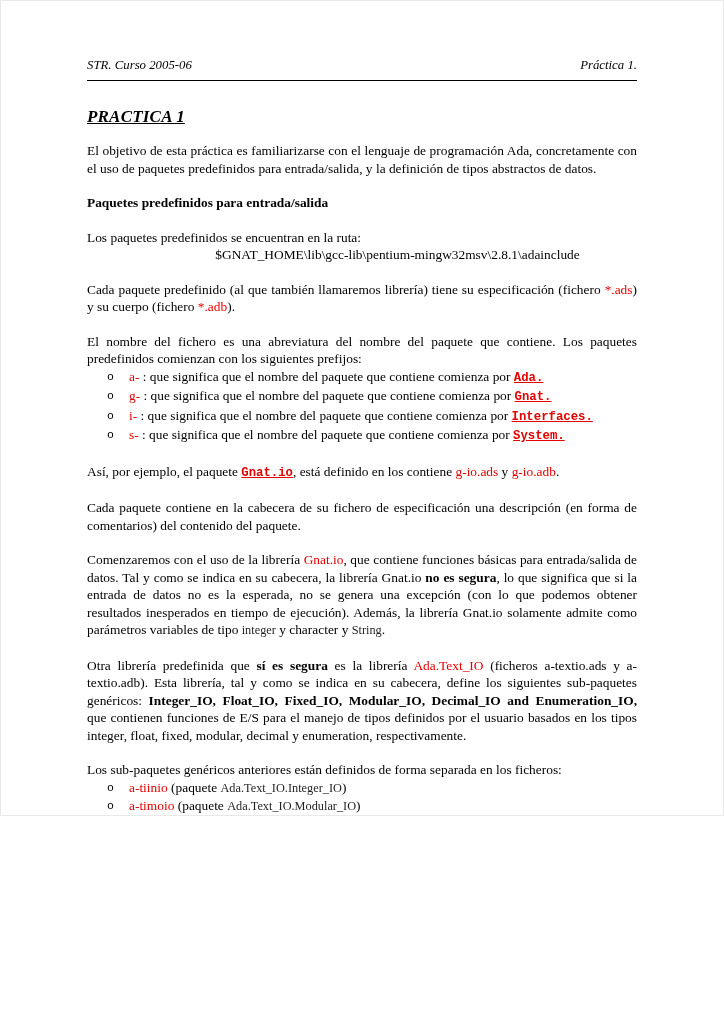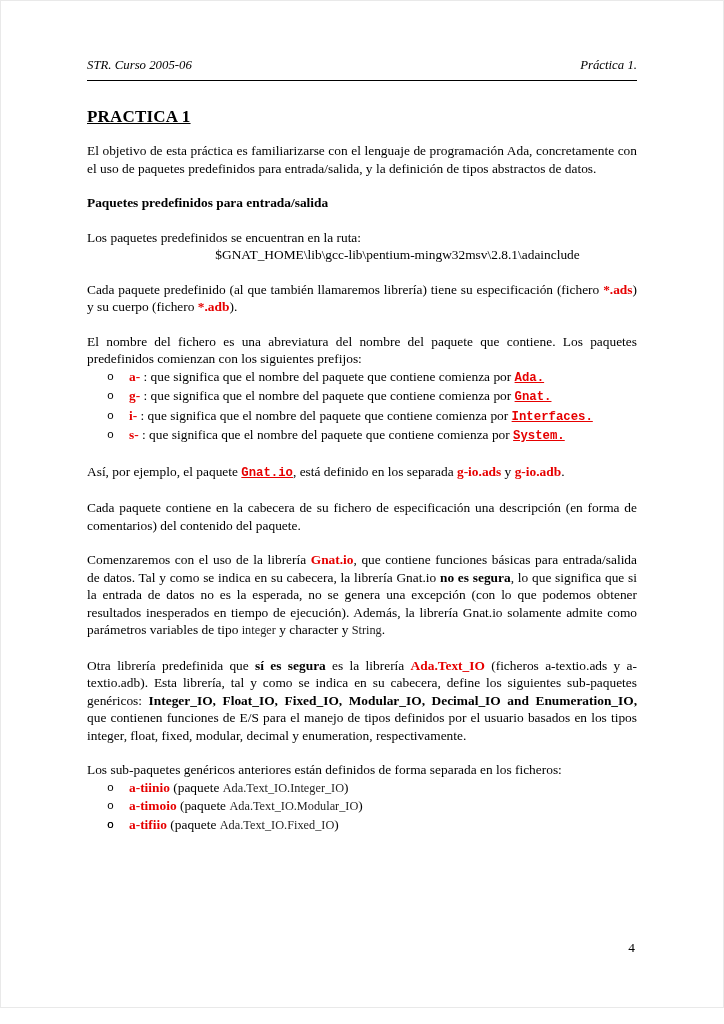--- a/index.html
+++ b/index.html
@@ -1,21 +1,21 @@
 <!DOCTYPE html>
 <html style="--accent-red: #e60000; --mono-ink: #1f1f1f;"><head>
 <meta charset="utf-8">
 <style>
   :root { --accent-red: #e60000; --mono-ink: #1f1f1f; }
   * { margin: 0; padding: 0; box-sizing: border-box; }
   html, body { background: #ffffff; }
   .page {
     position: relative;
     width: 724px;
-    height: 1008px;
+    height: 816px;
     background: #ffffff;
     border: 1px solid #e9e9e9;
     font-family: "Liberation Serif", serif;
     font-size: 13.4px;
     line-height: 17.5px;
     color: #000000;
     padding: 56px 86px 0 86px;
     overflow: hidden;
   }
   .hdr {
@@ -26,21 +26,21 @@
     border-bottom: 1.2px solid #000;
     padding-bottom: 5px;
   }
   .doc-title {
     margin-top: 27px;
     margin-bottom: 17px;
     font-size: 17px;
     font-weight: bold;
     letter-spacing: .2px;
   }
-  .doc-title span { text-decoration: underline; }
+  .doc-title span { text-decoration: underline; font-style: italic; }
   .para {
     text-align: justify;
     margin-bottom: 17px;
   }
   .h2 {
     font-weight: bold;
     margin-bottom: 17px;
   }
   .no-gap { margin-bottom: 0; }
   .path-line {
@@ -63,21 +63,21 @@
   }
   .footer-pagenum {
     position: absolute;
     right: 88px;
     top: 938px;
     font-size: 13.4px;
   }
   
   .run-n { }
   .run-b { font-weight: bold; }
-  .run-rb { color: var(--accent-red); font-weight: bold; }
+  .run-rb { color: var(--accent-red); font-weight: normal; }
   .run-rm {
     color: var(--accent-red);
     font-weight: bold;
     font-family: "Liberation Mono", monospace;
     font-size: 12.3px;
     text-decoration: underline;
   }
   .run-m {
     font-family: Liberation Serif, serif;
     font-size: 12.3px;
@@ -107,21 +107,21 @@
 
   <p class="para no-gap"><span class="run-n">El nombre del fichero es una abreviatura del nombre del paquete que contiene. Los paquetes predefinidos comienzan con los siguientes prefijos:</span></p>
 
   <ul class="blist">
     <li><span class="bullet">o</span><span><span class="run-rb">a-</span><span class="run-n"> : que significa que el nombre del paquete que contiene comienza por </span><span class="run-rm">Ada.</span></span></li>
     <li><span class="bullet">o</span><span><span class="run-rb">g-</span><span class="run-n"> : que significa que el nombre del paquete que contiene comienza por </span><span class="run-rm">Gnat.</span></span></li>
     <li><span class="bullet">o</span><span><span class="run-rb">i-</span><span class="run-n"> : que significa que el nombre del paquete que contiene comienza por </span><span class="run-rm">Interfaces.</span></span></li>
     <li><span class="bullet">o</span><span><span class="run-rb">s-</span><span class="run-n"> : que significa que el nombre del paquete que contiene comienza por </span><span class="run-rm">System.</span></span></li>
   </ul>
 
-  <p class="para"><span class="run-n">Así, por ejemplo, el paquete </span><span class="run-rm">Gnat.io</span><span class="run-n">, está definido en los separada </span><span class="run-rb">g-io.ads</span><span class="run-n"> y </span><span class="run-rb">g-io.adb</span><span class="run-n">.</span></p>
+  <p class="para"><span class="run-n">Así, por ejemplo, el paquete </span><span class="run-rm">Gnat.io</span><span class="run-n">, está definido en los contiene </span><span class="run-rb">g-io.ads</span><span class="run-n"> y </span><span class="run-rb">g-io.adb</span><span class="run-n">.</span></p>
 
   <p class="para"><span class="run-n">Cada paquete contiene en la cabecera de su fichero de especificación una descripción (en forma de comentarios) del contenido del paquete.</span></p>
 
   <p class="para"><span class="run-n">Comenzaremos con el uso de la librería </span><span class="run-rb">Gnat.io</span><span class="run-n">, que contiene funciones básicas para entrada/salida de datos. Tal y como se indica en su cabecera, la librería Gnat.io </span><span class="run-b">no es segura</span><span class="run-n">, lo que significa que si la entrada de datos no es la esperada, no se genera una excepción (con lo que podemos obtener resultados inesperados en tiempo de ejecución). Además, la librería Gnat.io solamente admite como parámetros variables de tipo </span><span class="run-m">integer</span><span class="run-n"> y character y </span><span class="run-m">String</span><span class="run-n">.</span></p>
 
   <p class="para"><span class="run-n">Otra librería predefinida que </span><span class="run-b">sí es segura</span><span class="run-n"> es la librería </span><span class="run-rb">Ada.Text_IO</span><span class="run-n"> (ficheros a-textio.ads y a-textio.adb). Esta librería, tal y como se indica en su cabecera, define los siguientes sub-paquetes genéricos: </span><span class="run-b">Integer_IO, Float_IO, Fixed_IO, Modular_IO, Decimal_IO and Enumeration_IO,</span><span class="run-n"> que contienen funciones de E/S para el manejo de tipos definidos por el usuario basados en los tipos integer, float, fixed, modular, decimal y enumeration, respectivamente.</span></p>
 
   <p class="para no-gap"><span class="run-n">Los sub-paquetes genéricos anteriores están definidos de forma separada en los ficheros:</span></p>
 
   <ul class="blist">

